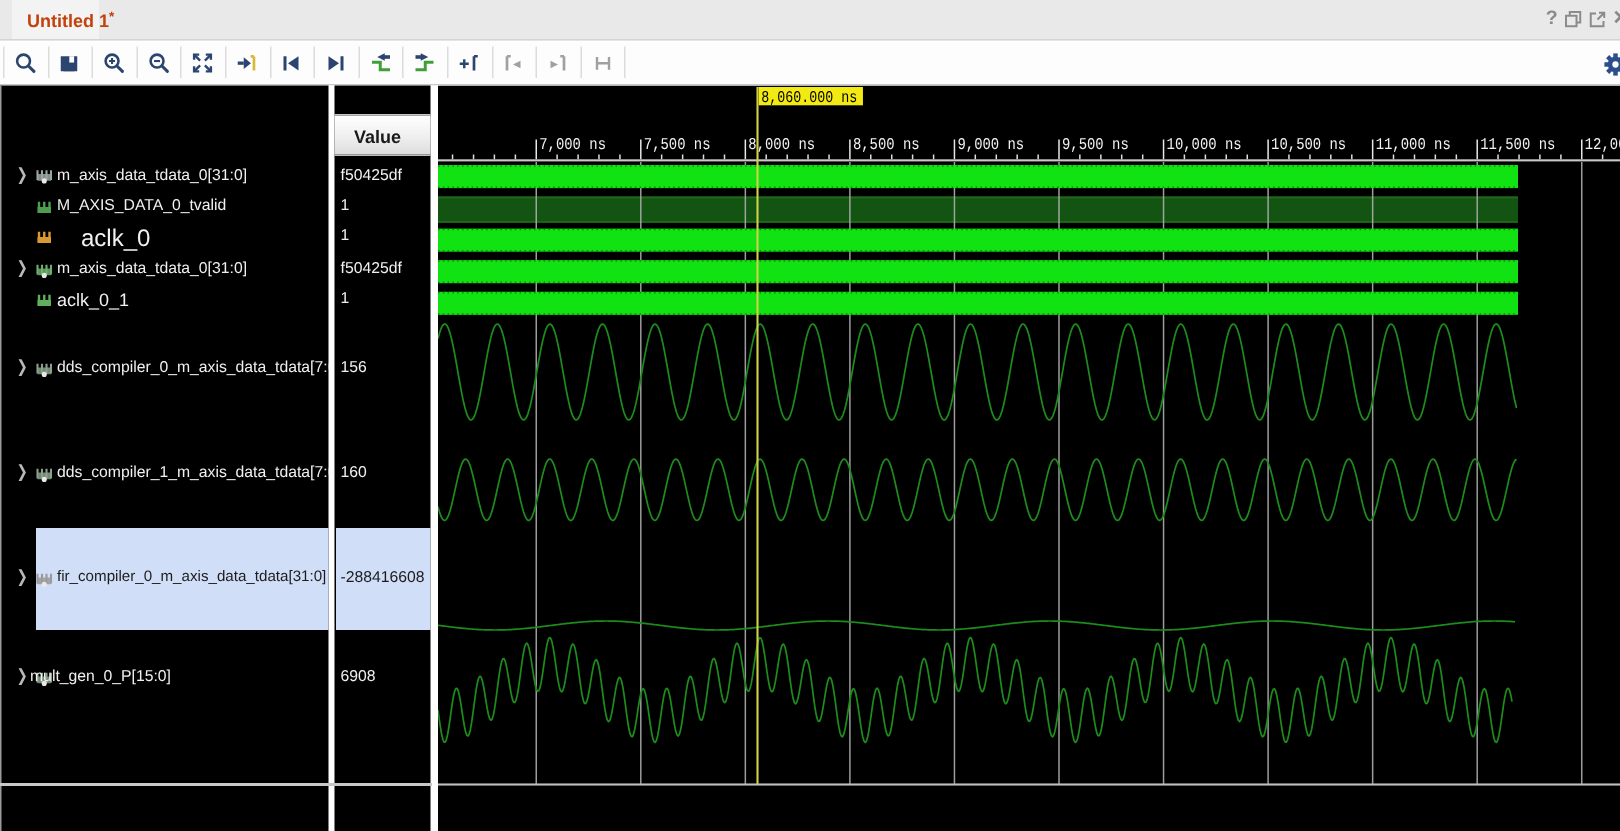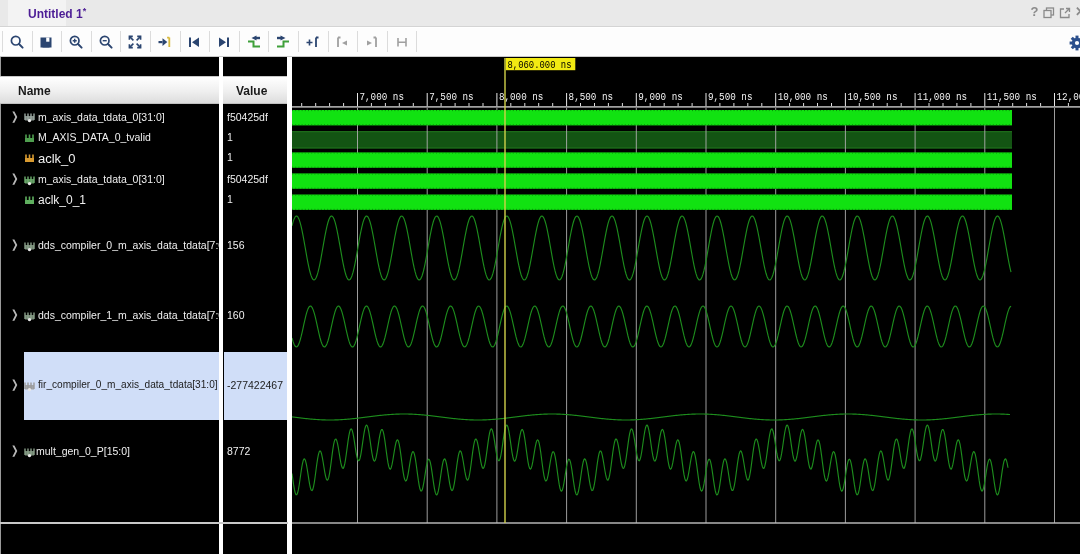--- a/index.html
+++ b/index.html
@@ -1,21 +1,21 @@
 <!DOCTYPE html>
 <html><head><meta charset="utf-8">
 <style>
   * { margin:0; padding:0; box-sizing:border-box; }
   body { width:1080px; height:554px; font-family:"Liberation Sans", sans-serif; overflow:hidden; background:#fff; }
 </style></head>
 <body>
 
 <div style="position:absolute;left:0;top:0;width:1080px;height:27px;background:#e9e9e9;border-bottom:1px solid #d4d4d4">
   <div style="position:absolute;left:8px;top:0;width:58px;height:26px;background:#f3f3f3"></div>
-    <div style="position:absolute;left:28px;top:6px;font-size:12px;font-weight:bold;color:#4c1d95">Untitled 1<span style="font-size:9px;vertical-align:4px">*</span></div>
+    <div style="position:absolute;left:18px;top:6px;font-size:12px;font-weight:bold;color:#c2410c">Untitled 1<span style="font-size:9px;vertical-align:4px">*</span></div>
   <div style="position:absolute;left:1028px;top:4px;width:13px;height:16px;color:#8a8a8a;font-size:13px;font-weight:bold;text-align:center">?</div>
     <svg width="14" height="14" viewBox="0 0 14 14" style="position:absolute;left:1042px;top:6px">
       <rect x="4.5" y="2" width="7" height="7" fill="none" stroke="#8a8a8a" stroke-width="1.3"></rect>
       <rect x="2" y="4.5" width="7" height="7" fill="#e9e9e9" stroke="#8a8a8a" stroke-width="1.3"></rect>
     </svg>
     <svg width="14" height="14" viewBox="0 0 14 14" style="position:absolute;left:1058px;top:6px">
       <path d="M6,3H2.5V11.5H11V8" stroke="#8a8a8a" stroke-width="1.3" fill="none"></path>
       <path d="M7,7L11.5,2.5M8,2.5h3.5v3.5" stroke="#8a8a8a" stroke-width="1.3" fill="none"></path>
     </svg>
     <div style="position:absolute;left:1075px;top:4px;color:#8a8a8a;font-size:13px;font-weight:bold">✕</div>
@@ -115,23 +115,20 @@
     <rect x="-1.5" y="-7.4" width="3" height="3.4" fill="#2b4f8c" transform="rotate(225 8 8) translate(8 8)"></rect>
     <rect x="-1.5" y="-7.4" width="3" height="3.4" fill="#2b4f8c" transform="rotate(270 8 8) translate(8 8)"></rect>
     <rect x="-1.5" y="-7.4" width="3" height="3.4" fill="#2b4f8c" transform="rotate(315 8 8) translate(8 8)"></rect>
     <circle cx="8" cy="8" r="2.1" fill="#fff"></circle>
   </svg>
 
 <div style="position:absolute;left:0;top:57px;width:1080px;height:497px;background:#fff">
   <div style="position:absolute;left:0;top:0;width:219px;height:497px;background:#000;border-left:1px solid #9a9a9a"></div>
   <div style="position:absolute;left:223px;top:0;width:64px;height:497px;background:#000"></div>
 
-  <div style="position:absolute;left:0;top:19px;width:219px;height:28px;background:linear-gradient(#ffffff 0%,#efefef 55%,#dddddd 100%);border-top:1px solid #c8c8c8;border-bottom:1px solid #c0c0c0">
-    <div style="position:absolute;left:18px;top:7px;font-size:12px;font-weight:bold;color:#1a1a1a">Name</div>
-  </div>
   <div style="position:absolute;left:223px;top:19px;width:64px;height:28px;background:linear-gradient(#ffffff 0%,#efefef 55%,#dddddd 100%);border-top:1px solid #c8c8c8;border-bottom:1px solid #c0c0c0">
     <div style="position:absolute;left:13px;top:7px;font-size:12px;font-weight:bold;color:#1a1a1a">Value</div>
   </div>
 
   <div style="position:absolute;left:24px;top:295px;width:195px;height:68px;background:#d0def8"></div>
   <div style="position:absolute;left:224px;top:295px;width:63px;height:68px;background:#d0def8"></div>
   <div style="position:absolute;left:11px;top:54px;color:#b8b8b8;font-size:9px;transform:scaleY(1.25)">❯</div>
 <svg width="11" height="11" viewBox="0 0 11 11" style="position:absolute;left:24px;top:55.0px">
       <path d="M1,1.5V8M4,1.5V8M7,1.5V8M10,1.5V8" stroke="#9aa7a0" stroke-width="1.4"></path>
       <rect x="1" y="4" width="9" height="4.5" fill="#9aa7a0" opacity="0.85"></rect>
@@ -142,21 +139,21 @@
 <svg width="11" height="11" viewBox="0 0 11 11" style="position:absolute;left:24px;top:76.0px">
       <path d="M2,1.5V9M5.5,1.5V9M9,1.5V9" stroke="#4f9e4f" stroke-width="1.6"></path>
       <rect x="1" y="5" width="9" height="4" fill="#4f9e4f"></rect>
     </svg>
 <div style="position:absolute;left:38px;top:74px;width:181px;overflow:hidden;white-space:nowrap;color:#f0f0f0;font-size:10.5px">M_AXIS_DATA_0_tvalid</div>
 <div style="position:absolute;left:227px;top:74px;color:#f0f0f0;font-size:10.5px">1</div>
 <svg width="11" height="11" viewBox="0 0 11 11" style="position:absolute;left:24px;top:96.0px">
       <path d="M2,1.5V9M5.5,1.5V9M9,1.5V9" stroke="#d89a30" stroke-width="1.6"></path>
       <rect x="1" y="5" width="9" height="4" fill="#d89a30"></rect>
     </svg>
-<div style="position:absolute;left:38px;top:94px;width:181px;overflow:hidden;white-space:nowrap;color:#f0f0f0;font-size:13px">aclk_0</div>
+<div style="position:absolute;left:54px;top:94px;width:181px;overflow:hidden;white-space:nowrap;color:#f0f0f0;font-size:16px">aclk_0</div>
 <div style="position:absolute;left:227px;top:94px;color:#f0f0f0;font-size:10.5px">1</div>
 <div style="position:absolute;left:11px;top:116px;color:#b8b8b8;font-size:9px;transform:scaleY(1.25)">❯</div>
 <svg width="11" height="11" viewBox="0 0 11 11" style="position:absolute;left:24px;top:117.5px">
       <path d="M1,1.5V8M4,1.5V8M7,1.5V8M10,1.5V8" stroke="#6fae6f" stroke-width="1.4"></path>
       <rect x="1" y="4" width="9" height="4.5" fill="#6fae6f" opacity="0.85"></rect>
       <circle cx="5.5" cy="8.6" r="1.7" fill="#e8e8e8"></circle>
     </svg>
 <div style="position:absolute;left:38px;top:116px;width:181px;overflow:hidden;white-space:nowrap;color:#f0f0f0;font-size:10.5px">m_axis_data_tdata_0[31:0]</div>
 <div style="position:absolute;left:227px;top:116px;color:#f0f0f0;font-size:10.5px">f50425df</div>
 <svg width="11" height="11" viewBox="0 0 11 11" style="position:absolute;left:24px;top:138.0px">
@@ -181,29 +178,29 @@
     </svg>
 <div style="position:absolute;left:38px;top:252px;width:181px;overflow:hidden;white-space:nowrap;color:#f0f0f0;font-size:10.5px">dds_compiler_1_m_axis_data_tdata[7:0]</div>
 <div style="position:absolute;left:227px;top:252px;color:#f0f0f0;font-size:10.5px">160</div>
 <div style="position:absolute;left:11px;top:322px;color:#b8b8b8;font-size:9px;transform:scaleY(1.25)">❯</div>
 <svg width="11" height="11" viewBox="0 0 11 11" style="position:absolute;left:24px;top:323.5px">
       <path d="M1,1.5V8M4,1.5V8M7,1.5V8M10,1.5V8" stroke="#9a9a9a" stroke-width="1.4"></path>
       <rect x="1" y="4" width="9" height="4.5" fill="#9a9a9a" opacity="0.85"></rect>
       <circle cx="5.5" cy="8.6" r="1.7" fill="#e8e8e8"></circle>
     </svg>
 <div style="position:absolute;left:38px;top:322px;width:206px;overflow:hidden;white-space:nowrap;color:#1c1c1c;font-size:10.1px">fir_compiler_0_m_axis_data_tdata[31:0]</div>
-<div style="position:absolute;left:227px;top:322px;color:#1c1c1c;font-size:10.5px">-277422467</div>
+<div style="position:absolute;left:227px;top:322px;color:#1c1c1c;font-size:10.5px">-288416608</div>
 <div style="position:absolute;left:11px;top:388px;color:#b8b8b8;font-size:9px;transform:scaleY(1.25)">❯</div>
 <svg width="11" height="11" viewBox="0 0 11 11" style="position:absolute;left:24px;top:389.5px">
       <path d="M1,1.5V8M4,1.5V8M7,1.5V8M10,1.5V8" stroke="#8aa08a" stroke-width="1.4"></path>
       <rect x="1" y="4" width="9" height="4.5" fill="#8aa08a" opacity="0.85"></rect>
       <circle cx="5.5" cy="8.6" r="1.7" fill="#e8e8e8"></circle>
     </svg>
-<div style="position:absolute;left:36px;top:388px;width:196px;overflow:hidden;white-space:nowrap;color:#f0f0f0;font-size:10.5px">mult_gen_0_P[15:0]</div>
-<div style="position:absolute;left:227px;top:388px;color:#f0f0f0;font-size:10.5px">8772</div>
+<div style="position:absolute;left:20px;top:388px;width:196px;overflow:hidden;white-space:nowrap;color:#f0f0f0;font-size:10.5px">mult_gen_0_P[15:0]</div>
+<div style="position:absolute;left:227px;top:388px;color:#f0f0f0;font-size:10.5px">6908</div>
 
   <div style="position:absolute;left:0;top:465.3px;width:288px;height:1.4px;background:#c8c8c8"></div>
 </div>
 <svg width="788" height="497" viewBox="0 0 788 497" xmlns="http://www.w3.org/2000/svg" style="position:absolute;left:292px;top:57px;display:block">
 <rect x="0" y="0" width="788" height="497" fill="#000"></rect>
 <rect x="0" y="74" width="720.0" height="17.5" fill="#135413"></rect>
 <rect x="0" y="74" width="720.0" height="1.3" fill="#1d6b1a"></rect>
 <rect x="0" y="90.30000000000001" width="720.0" height="1.2" fill="#1d6b1a"></rect>
 <rect x="0" y="49.2" width="788" height="1.4" fill="#c9c9c9"></rect>
 <path d="M9.7,46V49.2 M23.7,46V49.2 M37.6,46V49.2 M51.6,46V49.2 M79.4,46V49.2 M93.4,46V49.2 M107.3,46V49.2 M121.3,46V49.2 M149.1,46V49.2 M163.1,46V49.2 M177.0,46V49.2 M191.0,46V49.2 M218.8,46V49.2 M232.8,46V49.2 M246.7,46V49.2 M260.7,46V49.2 M288.5,46V49.2 M302.5,46V49.2 M316.4,46V49.2 M330.4,46V49.2 M358.2,46V49.2 M372.2,46V49.2 M386.1,46V49.2 M400.1,46V49.2 M427.9,46V49.2 M441.9,46V49.2 M455.8,46V49.2 M469.8,46V49.2 M497.6,46V49.2 M511.6,46V49.2 M525.5,46V49.2 M539.5,46V49.2 M567.3,46V49.2 M581.3,46V49.2 M595.2,46V49.2 M609.2,46V49.2 M637.0,46V49.2 M651.0,46V49.2 M664.9,46V49.2 M678.9,46V49.2 M706.7,46V49.2 M720.7,46V49.2 M734.6,46V49.2 M748.6,46V49.2 M776.4,46V49.2" stroke="#dedede" stroke-width="1"></path>

